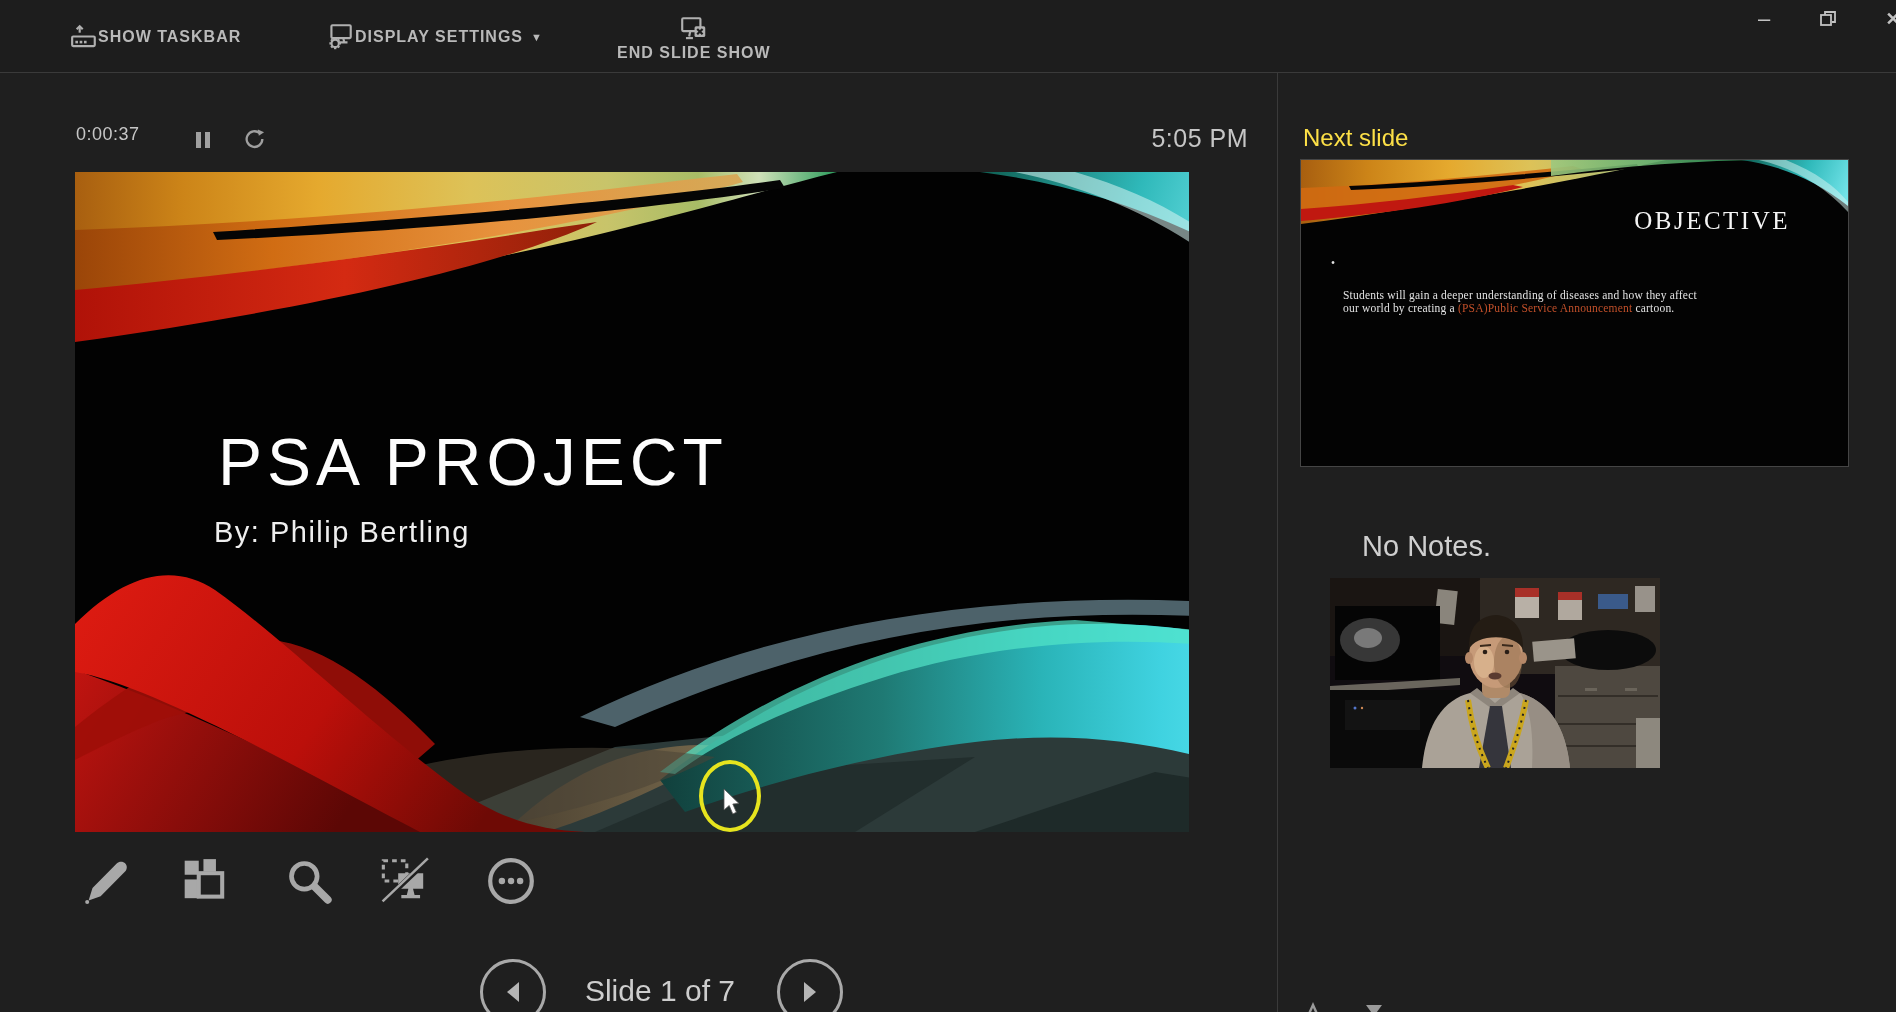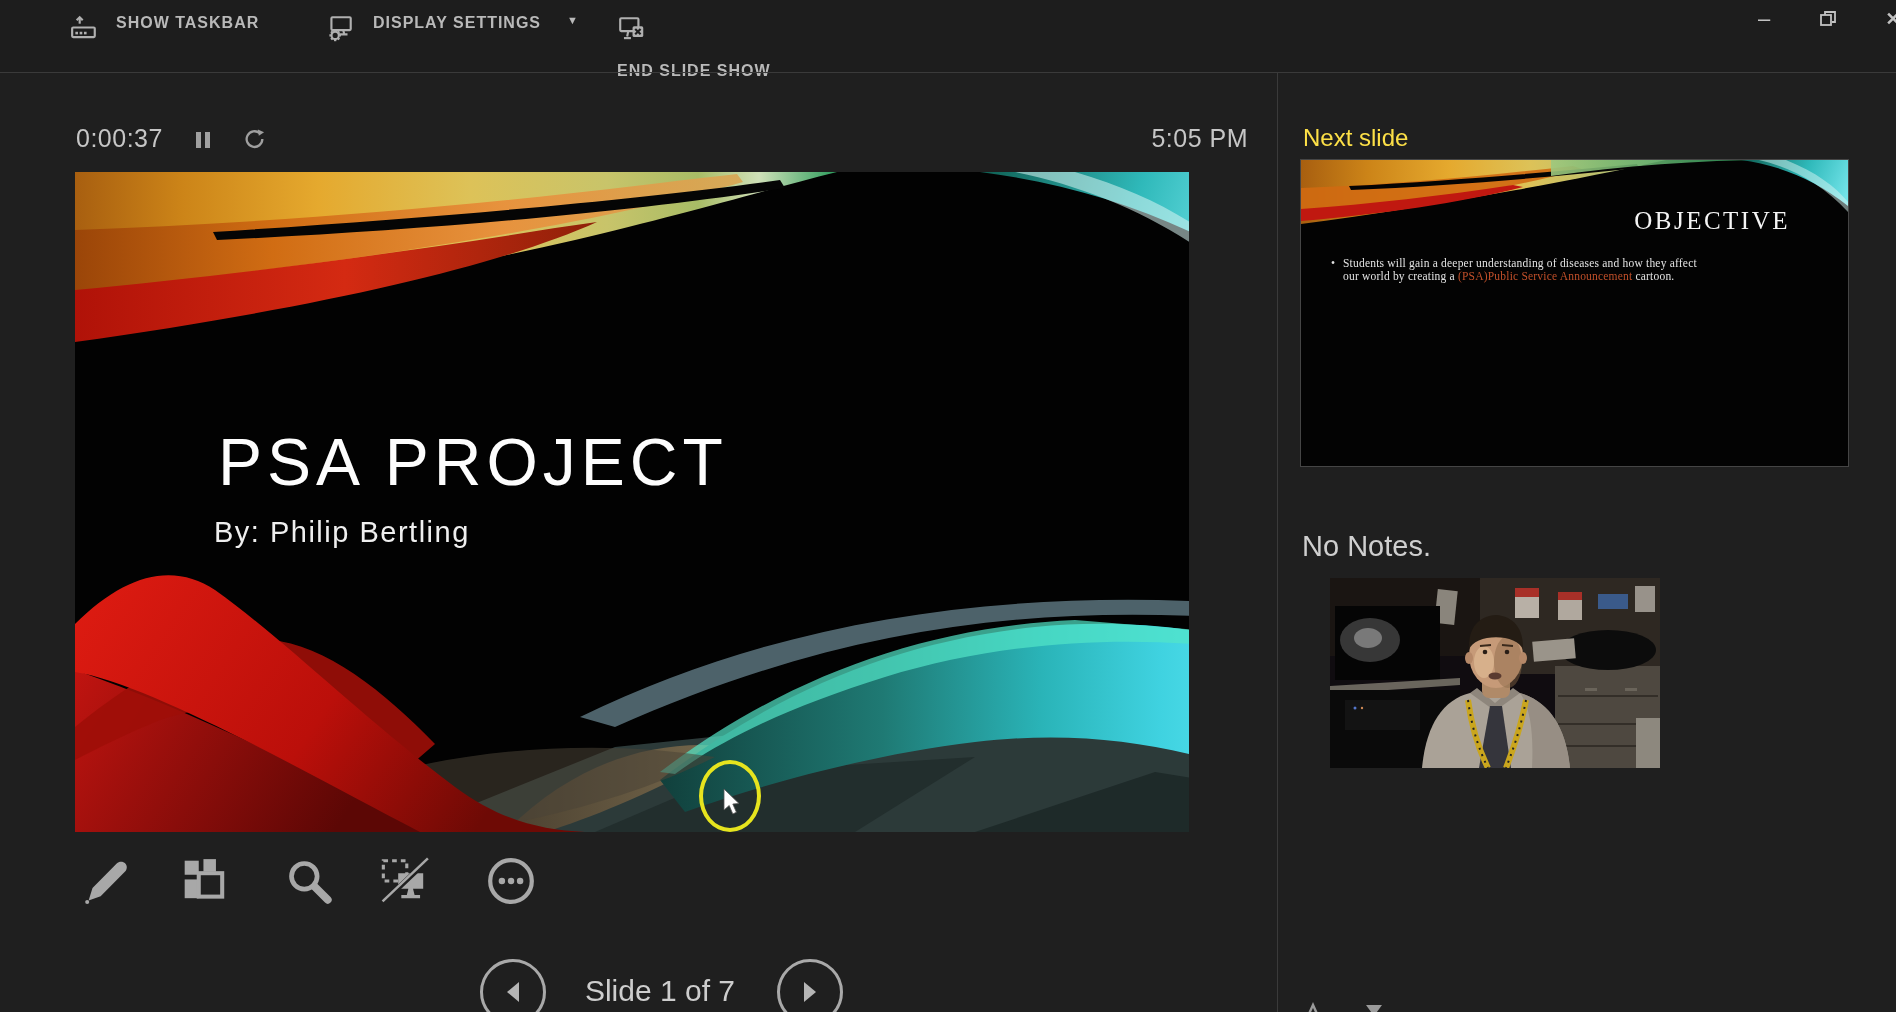--- a/index.html
+++ b/index.html
@@ -6,28 +6,28 @@
   #app{
     position:relative;width:1896px;height:1012px;overflow:hidden;
     background:#1f1f1f;font-family:"Liberation Sans",sans-serif;
     color:#bdbdbd;-webkit-font-smoothing:antialiased;
   }
   .abs{position:absolute;}
   
   #topbar{position:absolute;left:0;top:0;width:1896px;height:72px;background:#1d1d1d;}
   #topbar-divider{position:absolute;left:0;top:72px;width:1896px;height:1px;background:#3a3a3a;}
   .topbtn{
-    position:absolute;top:14px;height:46px;display:flex;gap:18px;
+    position:absolute;top:14px;height:46px;display:flex;align-items:center;
     color:#b9b9b9;font-size:16px;font-weight:700;letter-spacing:1px;cursor:default;
   }
   .topbtn svg{color:#b0b0b0;flex:0 0 auto;}
   .caret{font-size:11px;margin-left:8px;color:#b9b9b9;}
   .winbtn{position:absolute;top:4px;width:34px;height:30px;display:flex;align-items:center;justify-content:center;color:#c2c2c2;}
   
-  #elapsed{left:76px;top:124px;font-size:25px;color:#c6c6c6;letter-spacing:.5px;}
+  #elapsed{left:76px;top:124px;font-size:18px;color:#c6c6c6;letter-spacing:.5px;}
   .pausebar{position:absolute;top:132px;width:5px;height:16px;background:#9f9f9f;}
   #clock{right:648px;top:124px;font-size:25px;color:#c6c6c6;letter-spacing:.5px;}
   
   #stage{position:absolute;left:75px;top:172px;width:1114px;height:660px;background:#020202;overflow:hidden;}
   #slide-title{
     position:absolute;left:143px;top:252px;font-size:66px;letter-spacing:5px;
     color:#fdfdfd;font-weight:400;white-space:nowrap;
   }
   #slide-byline{position:absolute;left:139px;top:344px;font-size:29px;letter-spacing:1.5px;color:#efefef;}
   #pointer-ring{
@@ -48,23 +48,23 @@
   #next-header{left:1303px;top:124px;font-size:24px;color:#fde047;}
   #preview{position:absolute;left:1301px;top:160px;width:547px;height:306px;background:#030303;outline:1px solid #454545;overflow:hidden;font-family:Liberation Serif, serif;}
   #preview-title{
     position:absolute;right:58px;top:47px;font-size:25px;letter-spacing:2.5px;color:#f4f4f4;font-weight:400;
   }
   #preview-bullet{
     position:absolute;left:30px;top:97px;width:472px;font-size:11.5px;line-height:12.5px;
     color:#e3e3e3;letter-spacing:.2px;
   }
   #preview-bullet .dot{display:inline-block;width:12px;}
-  #preview-bullet .btext{display:inline-block;vertical-align:top;width:452px;}
+  #preview-bullet .btext{display:inline-block;vertical-align:top;width:452px;margin-top:32px;}
   .hl{color:#c2502a;}
-  #no-notes{left:1302px;top:530px;font-size:29px;color:#cfcfcf;}
+  #no-notes{left:1362px;top:530px;font-size:29px;color:#cfcfcf;}
   #webcam{position:absolute;left:1330px;top:578px;width:330px;height:190px;background:#0d0a0d;}
   .notes-sizer{position:absolute;top:1002px;color:#9a9a9a;}
 </style>
 </head>
 <body>
 
 <div id="app">
 
   <div id="topbar">
     <div class="topbtn" style="left:70px;">

